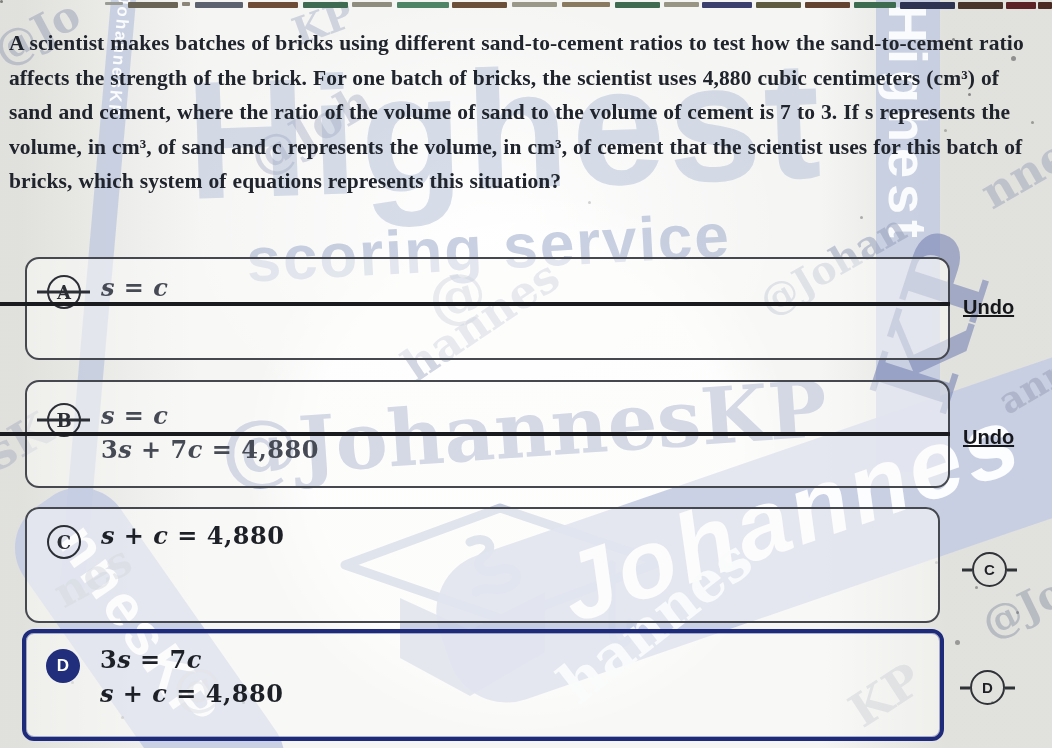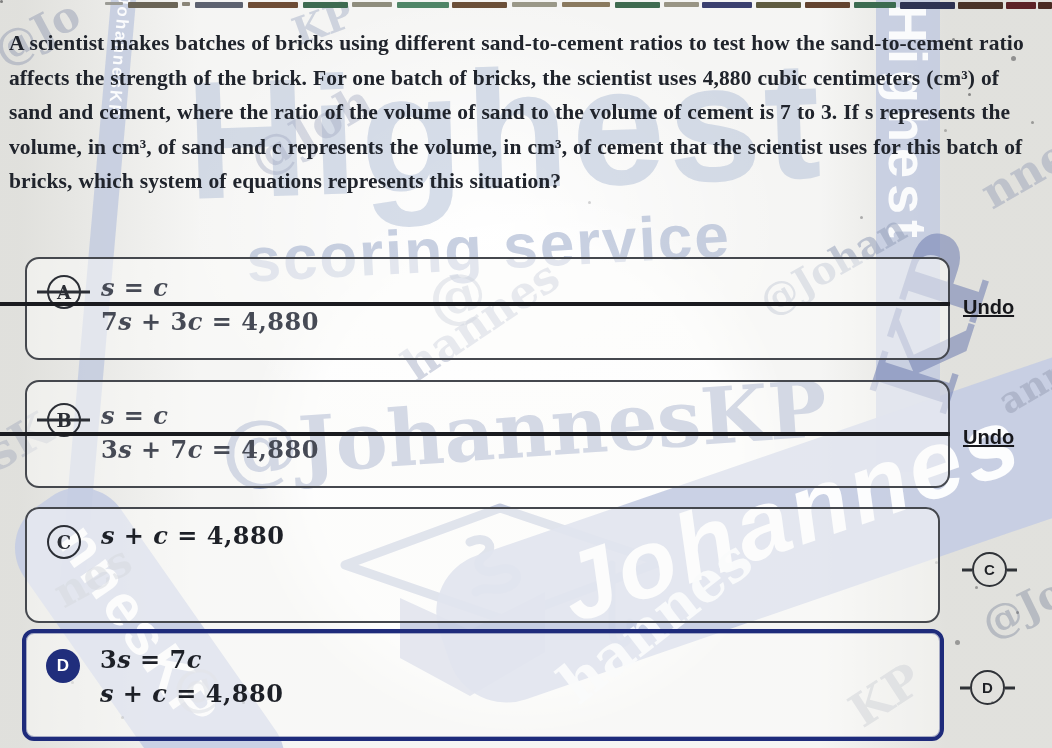--- a/index.html
+++ b/index.html
@@ -190,21 +190,20 @@
       <div class="seg" style="left: 1006px; top: 2px; width: 30px; height: 7px; background: rgb(92, 34, 38);"></div>
       <div class="seg" style="left: 1038px; top: 2px; width: 14px; height: 7px; background: rgb(74, 42, 34);"></div>
     </div>
 
   <div class="question">A scientist makes batches of bricks using different sand-to-cement ratios to test how the sand-to-cement ratio affects the strength of the brick. For one batch of bricks, the scientist uses 4,880 cubic centimeters (cm³) of sand and cement, where the ratio of the volume of sand to the volume of cement is 7 to 3. If s represents the volume, in cm³, of sand and c represents the volume, in cm³, of cement that the scientist uses for this batch of bricks, which system of equations represents this situation?</div>
 
   <div class="opt opt-a">
     <div class="badge struck">A</div>
     <div class="eqs">
       <span class="line">s = c</span>
-      <span class="line"><span style="font-style:normal">7</span>s + <span style="font-style:normal">3</span>c = <span style="font-style:normal">4,880</span></span>
     </div>
   </div>
   <div class="strike strike-a"></div>
   <a class="undo undo-a">Undo</a>
 
   <div class="opt opt-b">
     <div class="badge struck">B</div>
     <div class="eqs">
       <span class="line">s = c</span>
       <span class="line"><span style="font-style:normal">3</span>s + <span style="font-style:normal">7</span>c = <span style="font-style:normal">4,880</span></span>

